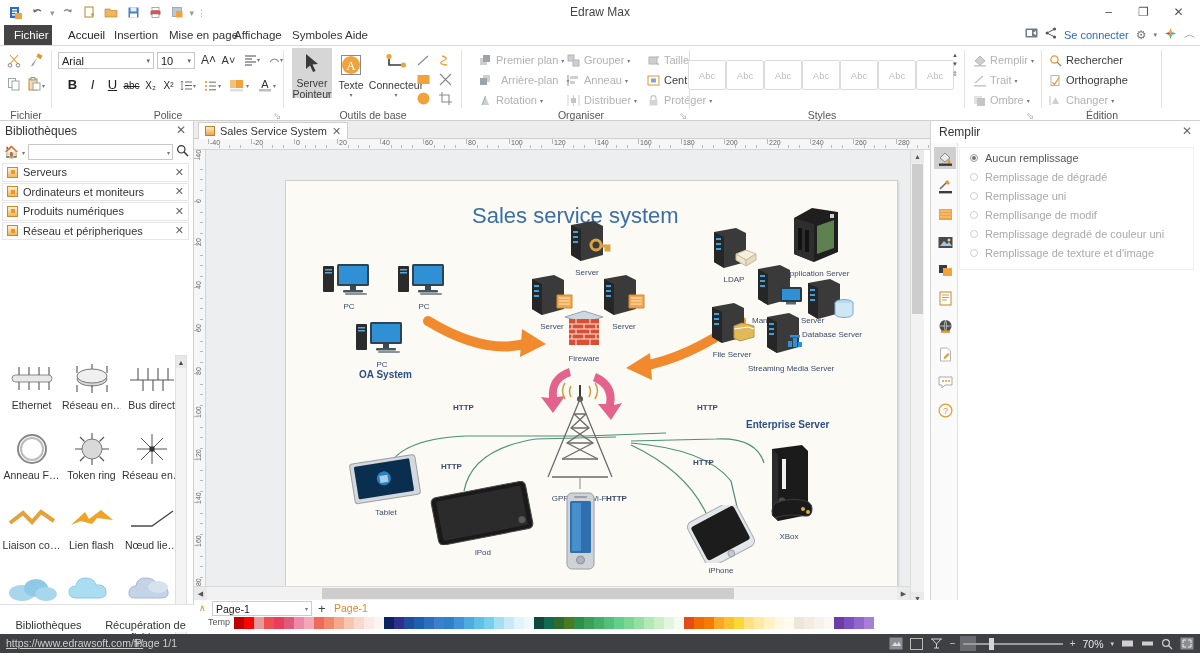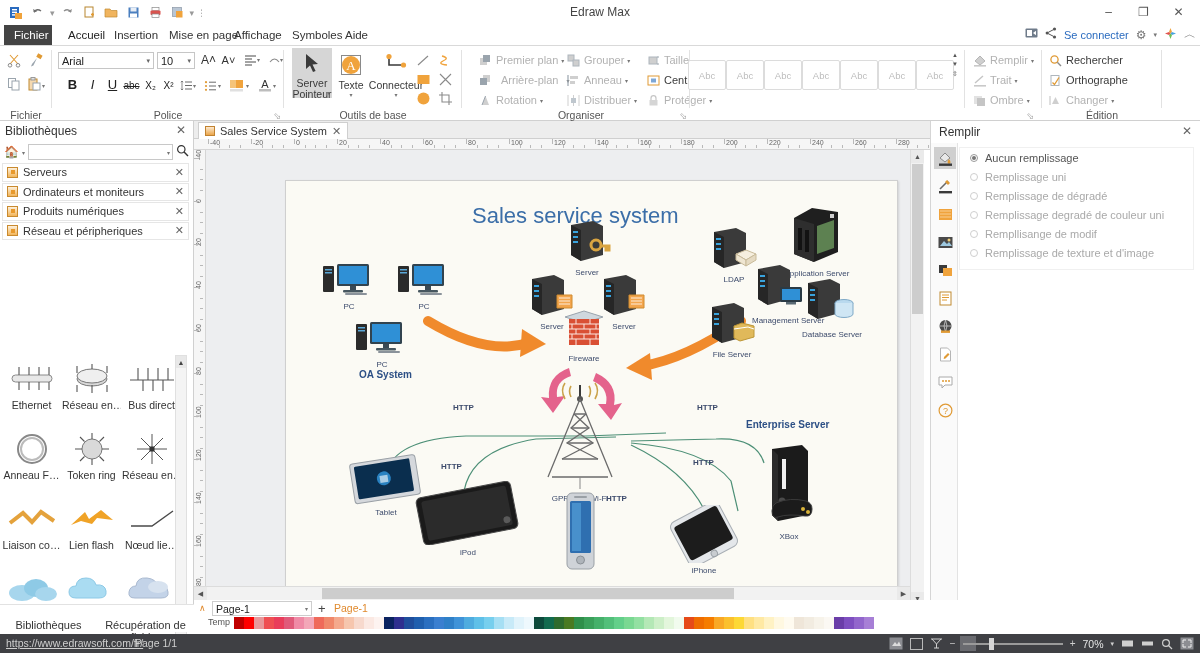--- a/index.html
+++ b/index.html
@@ -626,20 +626,21 @@
         <span class="oi">
             <svg width="14" height="13" viewBox="0 0 14 13">
               <rect x="1" y="2" width="8" height="8" fill="#e2e2e2"></rect>
               <rect x="4" y="4" width="8" height="8" fill="#c5c5c5"></rect>
             </svg>
           </span>
         <span class="lbl dim">Ombre</span>
         <span class="carat">▾</span>
       </div>
 
+      <div class="gtitle" style="left:0;width:284px;">Styles</div>
       <div class="dlg" style="right:8px;">⬂</div>
       <div class="gdiv"></div>
     </div>
 
     <div class="rgroup" style="left:1042px; width:120px;">
       <div class="orgitem" style="left:6px;top:5px;">
         <span class="oi">
             <svg width="13" height="13" viewBox="0 0 13 13">
               <circle cx="5.5" cy="5.5" r="3.6" fill="none" stroke="#e09a34" stroke-width="1.3"></circle>
               <path d="M8.3 8.3 L12 12" stroke="#8a8a8a" stroke-width="1.4"></path>
@@ -1189,20 +1190,36 @@
             <path d="M6 6 L28 2 L38 7 L38 36 L16 42 L6 36 Z" fill="#3a3a3a"></path>
             <path d="M6 6 L16 11 L16 42 L6 36 Z" fill="#262626"></path>
             <rect x="8" y="12" width="5" height="2" fill="#39a3dd"></rect>
             <rect x="8" y="17" width="5" height="2" fill="#39a3dd"></rect>
             <rect x="8" y="22" width="5" height="2" fill="#39a3dd"></rect>
             <ellipse cx="42" cy="26" rx="9" ry="3.5" fill="#b9d9ee" stroke="#7fa9c7"></ellipse>
             <path d="M33 26 v11 a9 3.5 0 0018 0 V26" fill="#cfe6f4" stroke="#7fa9c7"></path>
           </svg>
         <div class="cap">Database Server</div>
       </div>
+      <div class="node" style="left:462px;top:130px;width:78px;">
+        <svg width="78" height="50" viewBox="0 0 78 50">
+            <path d="M19 6 L41 2 L51 7 L51 36 L29 42 L19 36 Z" fill="#3a3a3a"></path>
+            <path d="M19 6 L29 11 L29 42 L19 36 Z" fill="#262626"></path>
+            <rect x="21" y="12" width="5" height="2" fill="#39a3dd"></rect>
+            <rect x="21" y="17" width="5" height="2" fill="#39a3dd"></rect>
+            <rect x="21" y="22" width="5" height="2" fill="#39a3dd"></rect>
+            <g fill="#2f90d6">
+              <rect x="40" y="30" width="4" height="6"></rect>
+              <rect x="45" y="27" width="4" height="9"></rect>
+              <rect x="50" y="31" width="4" height="5"></rect>
+              <rect x="42" y="24" width="10" height="2.5"></rect>
+            </g>
+          </svg>
+        <div class="cap">Streaming Media Server</div>
+      </div>
 
       <div class="node" style="left:252px;top:200px;width:84px;">
         <svg width="84" height="110" viewBox="0 0 84 110">
           <path d="M27 18 q-5 -9 0 -16M57 18 q5 -9 0 -16M33 16 q-3 -6 0 -11M51 16 q3 -6 0 -11" stroke="#caa24a" stroke-width="1.6" fill="none"></path>
           <path d="M42 4 v14" stroke="#3a3a3a" stroke-width="2"></path>
           <circle cx="42" cy="18" r="3" fill="#555"></circle>
           <g stroke="#6b6b6b" stroke-width="1.3" fill="none">
             <path d="M42 18 L10 96M42 18 L74 96M14 96h56"></path>
             <path d="M36 33 L48 33M33 47 L51 47M29 62 L55 62M24 78 L60 78"></path>
             <path d="M36 33 L51 47 L29 62 L60 78M48 33 L33 47 L55 62 L24 78"></path>
@@ -1216,40 +1233,40 @@
         <svg width="80" height="52" viewBox="0 0 80 52">
             <g transform="rotate(-9 40 26)">
               <rect x="6" y="6" width="66" height="40" rx="3" fill="#d5d8dc" stroke="#9aa0a6"></rect>
               <rect x="10" y="9" width="56" height="33" rx="1.5" fill="#0a2e4e"></rect>
               <circle cx="38" cy="25" r="7" fill="#2f90d6" opacity=".85"></circle>
               <path d="M34 22h8v7h-8z" fill="#fff" opacity=".6"></path>
             </g>
           </svg>
         <div class="cap">Tablet</div>
       </div>
-      <div class="node" style="left:127px;top:300px;width:110px;">
+      <div class="node" style="left:142px;top:300px;width:110px;">
         <svg width="110" height="64" viewBox="0 0 110 64">
             <g transform="rotate(-11 55 32)">
               <rect x="6" y="8" width="96" height="48" rx="5" fill="#1a1a1a" stroke="#4a4a4a"></rect>
               <rect x="11" y="12" width="86" height="40" rx="2.5" fill="#2b2b2b"></rect>
               <circle cx="92" cy="46" r="3.5" fill="#5a5a5a"></circle>
             </g>
           </svg>
         <div class="cap">iPod</div>
       </div>
       <div class="node" style="left:268px;top:310px;width:52px;">
         <svg width="52" height="80" viewBox="0 0 52 80">
             <rect x="13" y="2" width="27" height="76" rx="5" fill="#cfd3d8" stroke="#9aa0a6"></rect>
             <rect x="16" y="10" width="21" height="52" rx="1.5" fill="#2f6fb0"></rect>
             <rect x="18" y="12" width="9" height="48" fill="#5aa6e0" opacity=".6"></rect>
             <circle cx="26.5" cy="69" r="4" fill="#aeb4ba" stroke="#8a9096"></circle>
             <rect x="20" y="5" width="13" height="2" rx="1" fill="#9aa0a6"></rect>
           </svg>
       </div>
-      <div class="node" style="left:375px;top:324px;width:86px;">
+      <div class="node" style="left:392px;top:324px;width:86px;">
         <svg width="86" height="58" viewBox="0 0 86 58">
             <g transform="rotate(-28 43 29)">
               <rect x="16" y="4" width="54" height="50" rx="6" fill="#e4e7ea" stroke="#a8aeb4"></rect>
               <rect x="19" y="9" width="48" height="38" rx="3" fill="#1c1c1c"></rect>
               <circle cx="43" cy="51" r="3.2" fill="#c8ccd0" stroke="#9aa0a6"></circle>
             </g>
           </svg>
         <div class="cap">iPhone</div>
       </div>
       <div class="node" style="left:472px;top:260px;width:62px;">
@@ -1355,33 +1372,33 @@
           </svg>
       </div>
     </div>
     <div class="rp-body" id="fill-options">
         <div class="radiorow sel">
           <span class="rd"></span>
           <span class="rl">Aucun remplissage</span>
         </div>
         <div class="radiorow">
           <span class="rd"></span>
-          <span class="rl">Remplissage uni</span>
+          <span class="rl">Remplissage de dégradé</span>
         </div>
         <div class="radiorow">
           <span class="rd"></span>
-          <span class="rl">Remplissage de dégradé</span>
+          <span class="rl">Remplissage uni</span>
+        </div>
+        <div class="radiorow">
+          <span class="rd"></span>
+          <span class="rl">Rempllisange de modif</span>
         </div>
         <div class="radiorow">
           <span class="rd"></span>
           <span class="rl">Remplissage degradé de couleur uni</span>
-        </div>
-        <div class="radiorow">
-          <span class="rd"></span>
-          <span class="rl">Rempllisange de modif</span>
         </div>
         <div class="radiorow">
           <span class="rd"></span>
           <span class="rl">Remplissage de texture et d'image</span>
         </div>
       </div>
   </div>
 
   <div class="pagebar">
     <span class="pb-up">∧</span>

